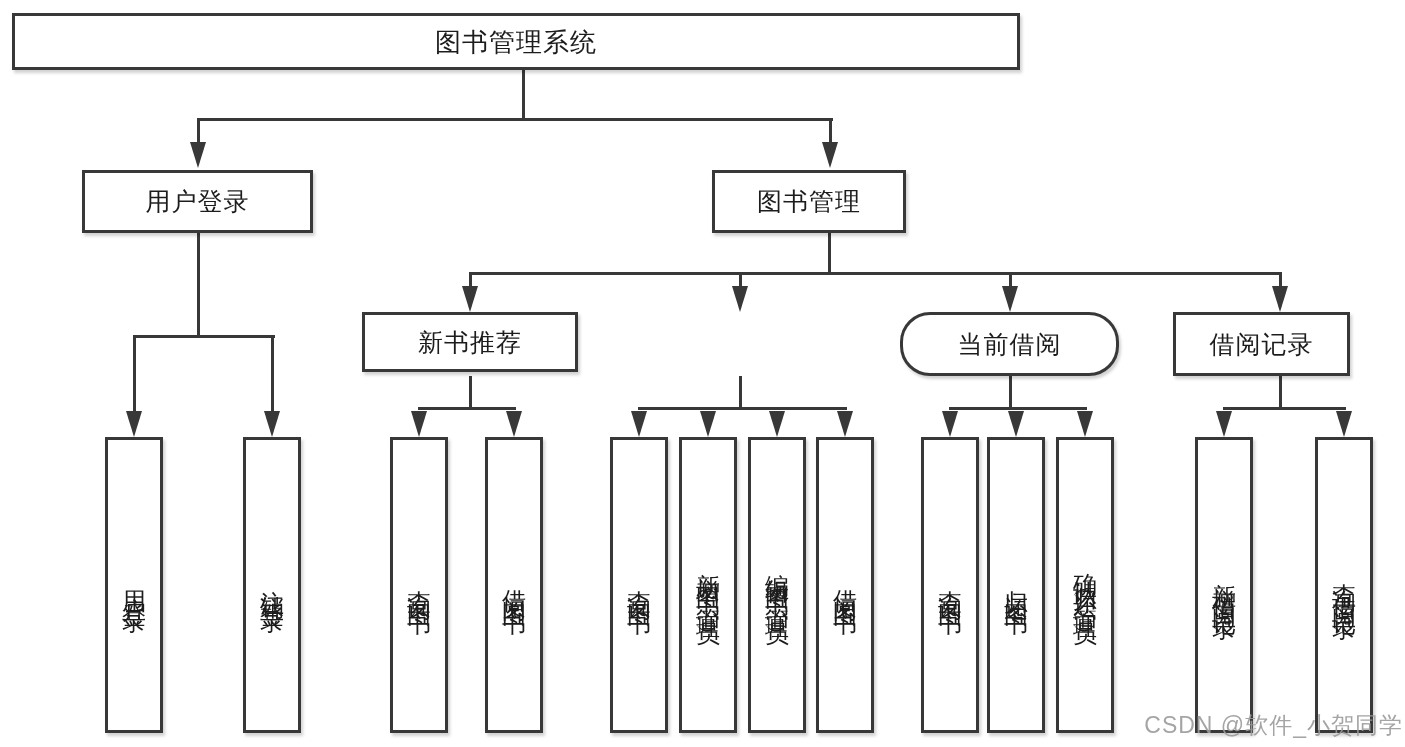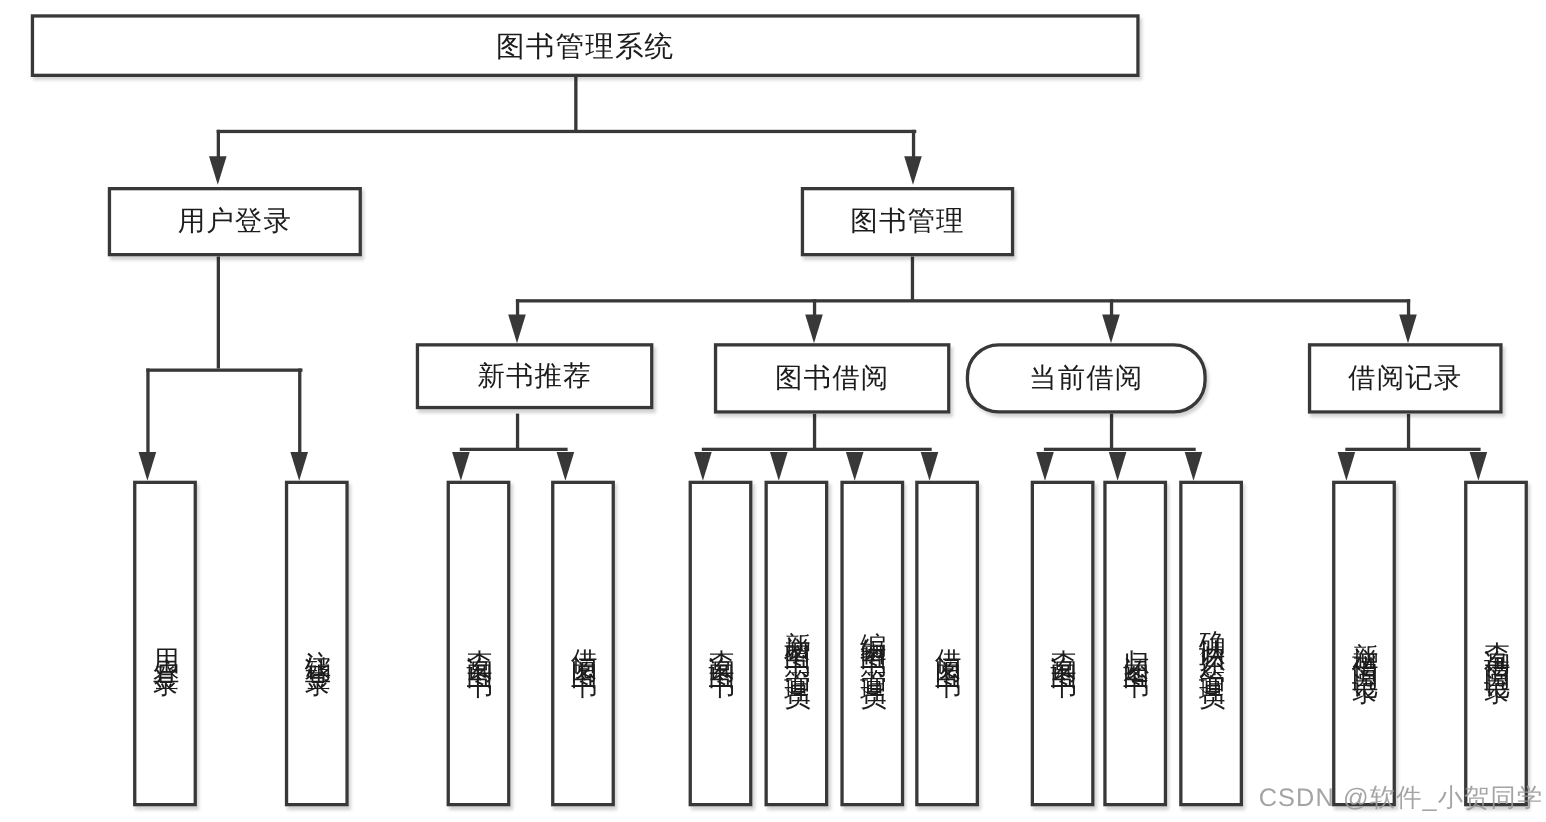--- a/index.html
+++ b/index.html
@@ -11,21 +11,20 @@
   }
   html,body{margin:0;padding:0;background:var(--background);}
   #canvas{
     position:relative;width:1405px;height:747px;background:var(--background);
     font-family:"Liberation Sans",sans-serif;color:var(--text);overflow:hidden;
   }
   .box{
     position:absolute;background:var(--box-bg);border:3px solid var(--line);
     box-sizing:border-box;display:flex;align-items:center;justify-content:center;
     box-shadow:2px 3px 3px rgba(0,0,0,0.18);
-    margin-left:16px;
   }
   .hnode{font-size:25px;letter-spacing:1px;line-height:1;}
   .root{font-size:26px;}
   .leaf span{
     writing-mode:vertical-rl;text-orientation:mixed;
     font-size:24px;letter-spacing:7px;line-height:1;
   }
   .line{position:absolute;background:var(--line);}
   .arrow{
     position:absolute;width:0;height:0;
@@ -95,24 +94,21 @@
   <div class="box hnode" style="left:82px;top:170px;width:231px;height:63px;">
     <span>用户登录</span>
   </div>
   <div class="box hnode" style="left:712px;top:170px;width:194px;height:63px;">
     <span>图书管理</span>
   </div>
 
   <div class="box hnode" style="left:362px;top:312px;width:216px;height:60px;">
     <span>新书推荐</span>
   </div>
-  <div class="box hnode" style="left:633px;top:312px;width:215px;height:64px;">
-    <span>图书借阅</span>
-  </div>
-  <div class="box hnode" style="left:862px;top:312px;width:219px;height:64px;border-radius:30px;">
+  <div class="box hnode" style="left:900px;top:312px;width:219px;height:64px;border-radius:30px;">
     <span>当前借阅</span>
   </div>
   <div class="box hnode" style="left:1173px;top:312px;width:177px;height:64px;">
     <span>借阅记录</span>
   </div>
 
   <div class="box leaf" style="left:105px;top:437px;width:58px;height:296px;">
     <span>用户登录</span>
   </div>
   <div class="box leaf" style="left:243px;top:437px;width:58px;height:296px;">

